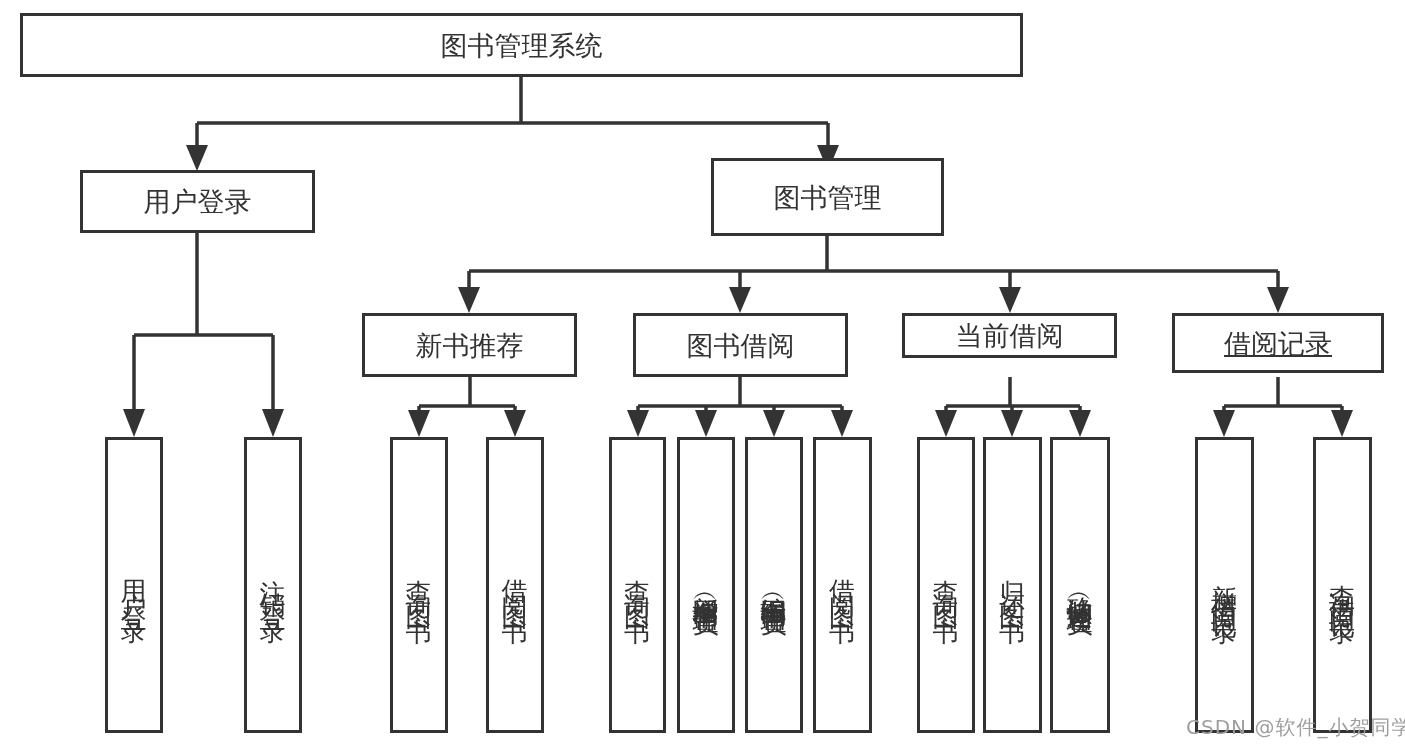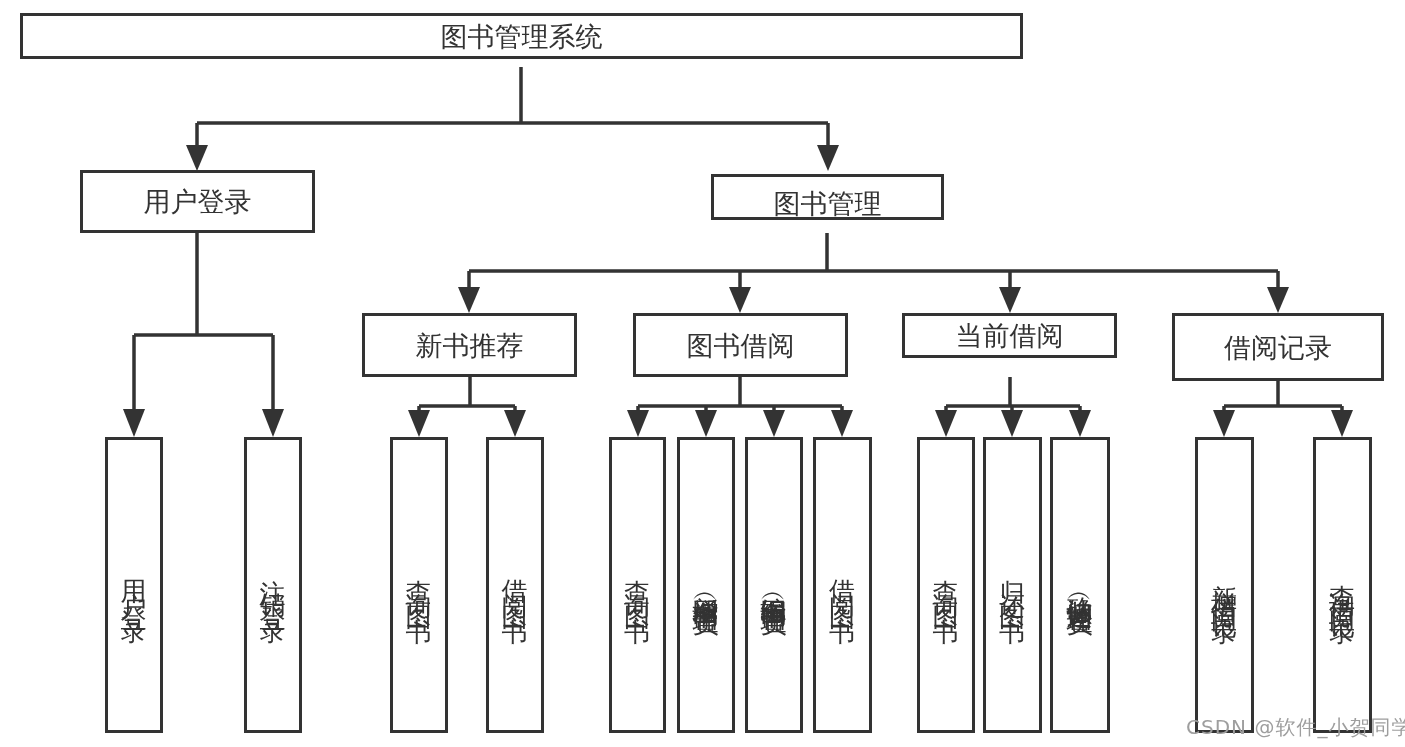--- a/index.html
+++ b/index.html
@@ -113,41 +113,41 @@
       <polygon class="ahead" points="1069,410 1091,410 1080,437"></polygon>
     </g>
 
     <g>
       <path class="cline" d="M1278,377 V406 M1224,406 H1342 M1224,406 V413 M1342,406 V413"></path>
       <polygon class="ahead" points="1213,410 1235,410 1224,437"></polygon>
       <polygon class="ahead" points="1331,410 1353,410 1342,437"></polygon>
     </g>
   </svg>
 
-  <div class="box" style="left:20px; top:13px; width:1003px; height:46px;">
+  <div class="box" style="left:20px; top:13px; width:1003px; height:64px;">
     <span>图书管理系统</span>
   </div>
 
   <div class="box" style="left:80px; top:170px; width:235px; height:63px;">
     <span>用户登录</span>
   </div>
-  <div class="box" style="left:711px; top:174px; width:233px; height:46px;align-items:flex-end;">
+  <div class="box" style="left:711px; top:158px; width:233px; height:78px;">
     <span>图书管理</span>
   </div>
 
   <div class="box" style="left:633px; top:313px; width:215px; height:64px;">
     <span>图书借阅</span>
   </div>
   <div class="box" style="left:362px; top:313px; width:215px; height:64px;">
     <span>新书推荐</span>
   </div>
   <div class="box" style="left:902px; top:313px; width:215px; height:45px;">
     <span>当前借阅</span>
   </div>
-  <div class="box" style="left:1172px; top:313px; width:212px; height:68px;">
+  <div class="box" style="left:1172px; top:313px; width:212px; height:60px;text-decoration:underline;">
     <span>借阅记录</span>
   </div>
 
   <div class="box leaf" style="left:105px; top:437px; width:58px; height:296px;">
     <span class="v-label ls-loose">用户登录</span>
   </div>
   <div class="box leaf" style="left:244px; top:437px; width:58px; height:296px;">
     <span class="v-label ls-loose">注销登录</span>
   </div>
 

